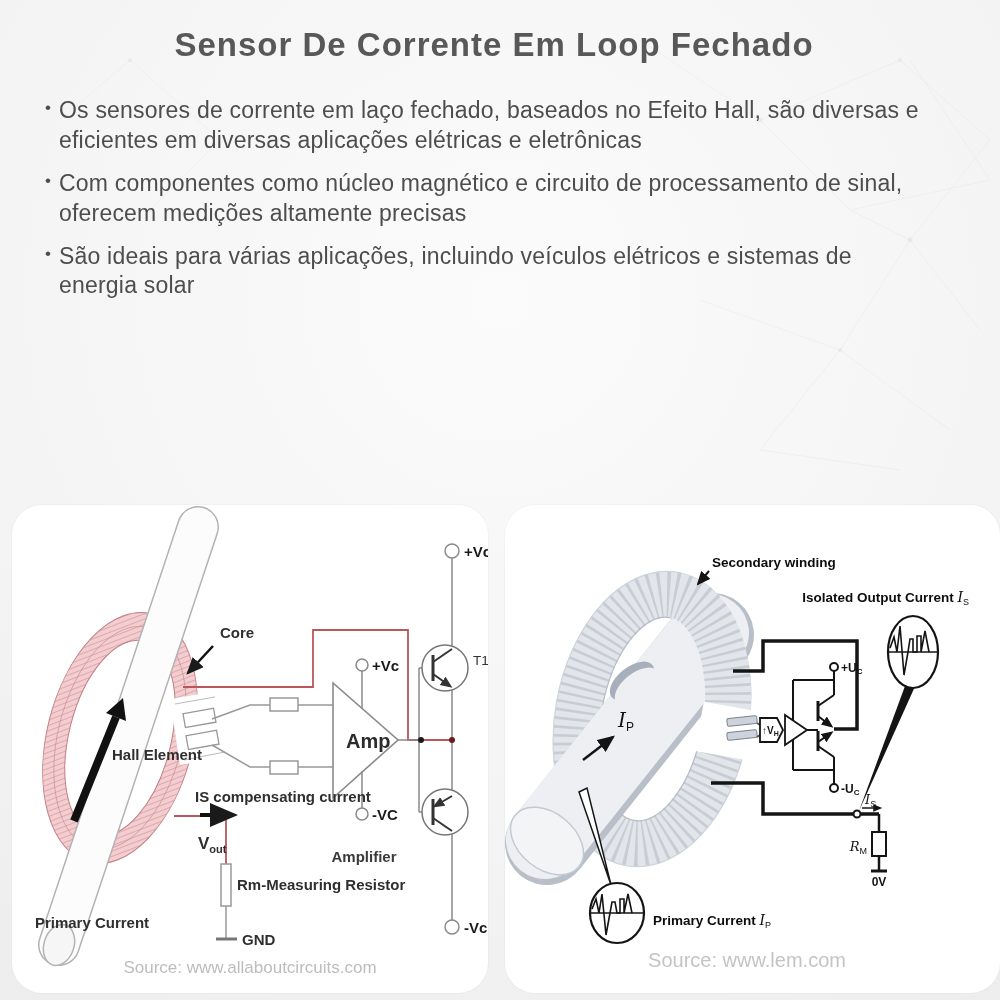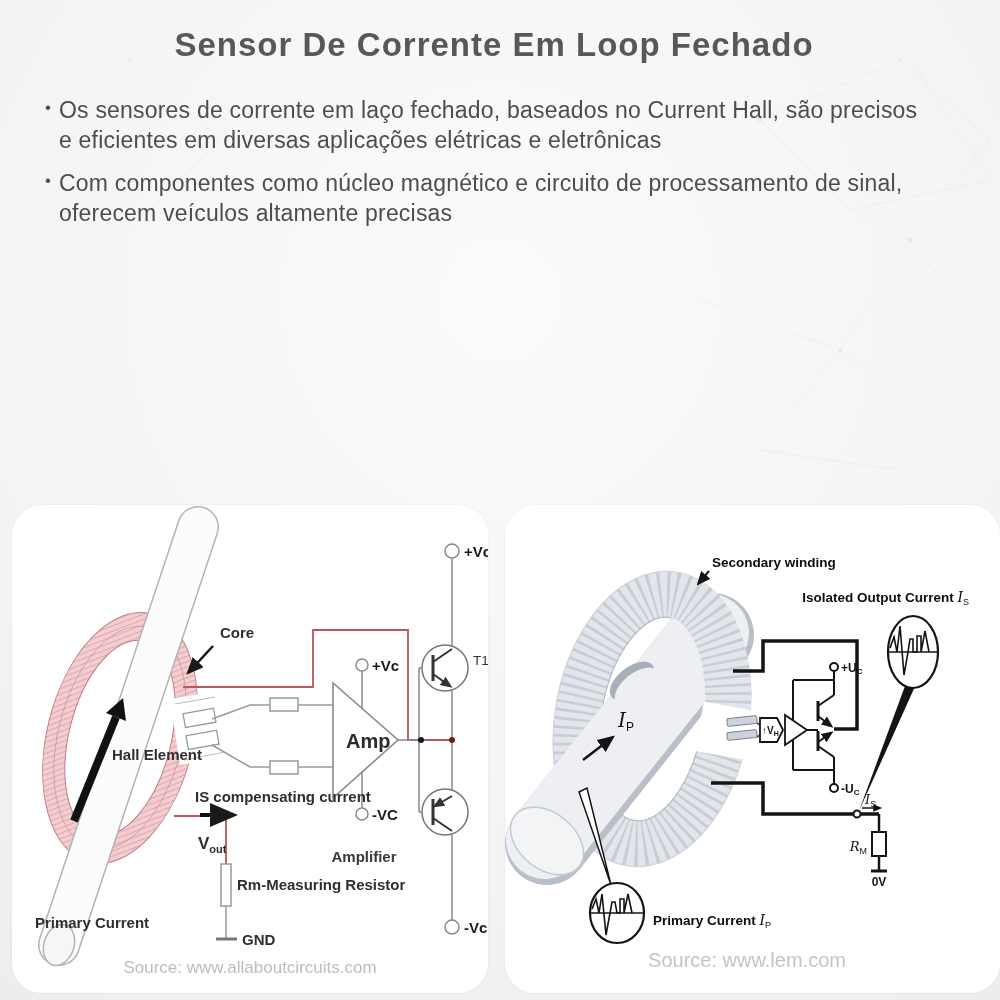--- a/index.html
+++ b/index.html
@@ -55,22 +55,23 @@
     <circle cx="910" cy="240" r="2.5"></circle>
       <circle cx="840" cy="350" r="2"></circle>
     <circle cx="130" cy="60" r="2"></circle>
       <circle cx="150" cy="210" r="2"></circle>
   </g>
 </svg>
 
 <h1 class="title">Sensor De Corrente Em Loop Fechado</h1>
 
 <ul class="bullets">
-  <li><span>Os sensores de corrente em laço fechado, baseados no Current Hall, são precisos e eficientes em diversas aplicações elétricas e eletrônicas</span></li>
-  <li><span>Com componentes como núcleo magnético e circuito de processamento de sinal, oferecem veículos altamente precisas</span></li>
+  <li><span>Os sensores de corrente em laço fechado, baseados no Efeito Hall, são diversas e eficientes em diversas aplicações elétricas e eletrônicas</span></li>
+  <li><span>Com componentes como núcleo magnético e circuito de processamento de sinal, oferecem medições altamente precisas</span></li>
+  <li><span>São ideais para várias aplicações, incluindo veículos elétricos e sistemas de energia solar</span></li>
 </ul>
 
 <div class="panel left">
 <svg width="476" height="488" viewBox="0 0 476 488">
   <defs>
     <pattern id="hatchL" patternUnits="userSpaceOnUse" width="5" height="5" patternTransform="rotate(55)">
       <rect width="5" height="5" fill="#f3cdd0"></rect>
       <line x1="0" y1="0" x2="0" y2="5" stroke="#c98c90" stroke-width="1.1"></line>
     </pattern>
     <marker id="arrL" markerWidth="9" markerHeight="9" refX="6" refY="3" orient="auto">

